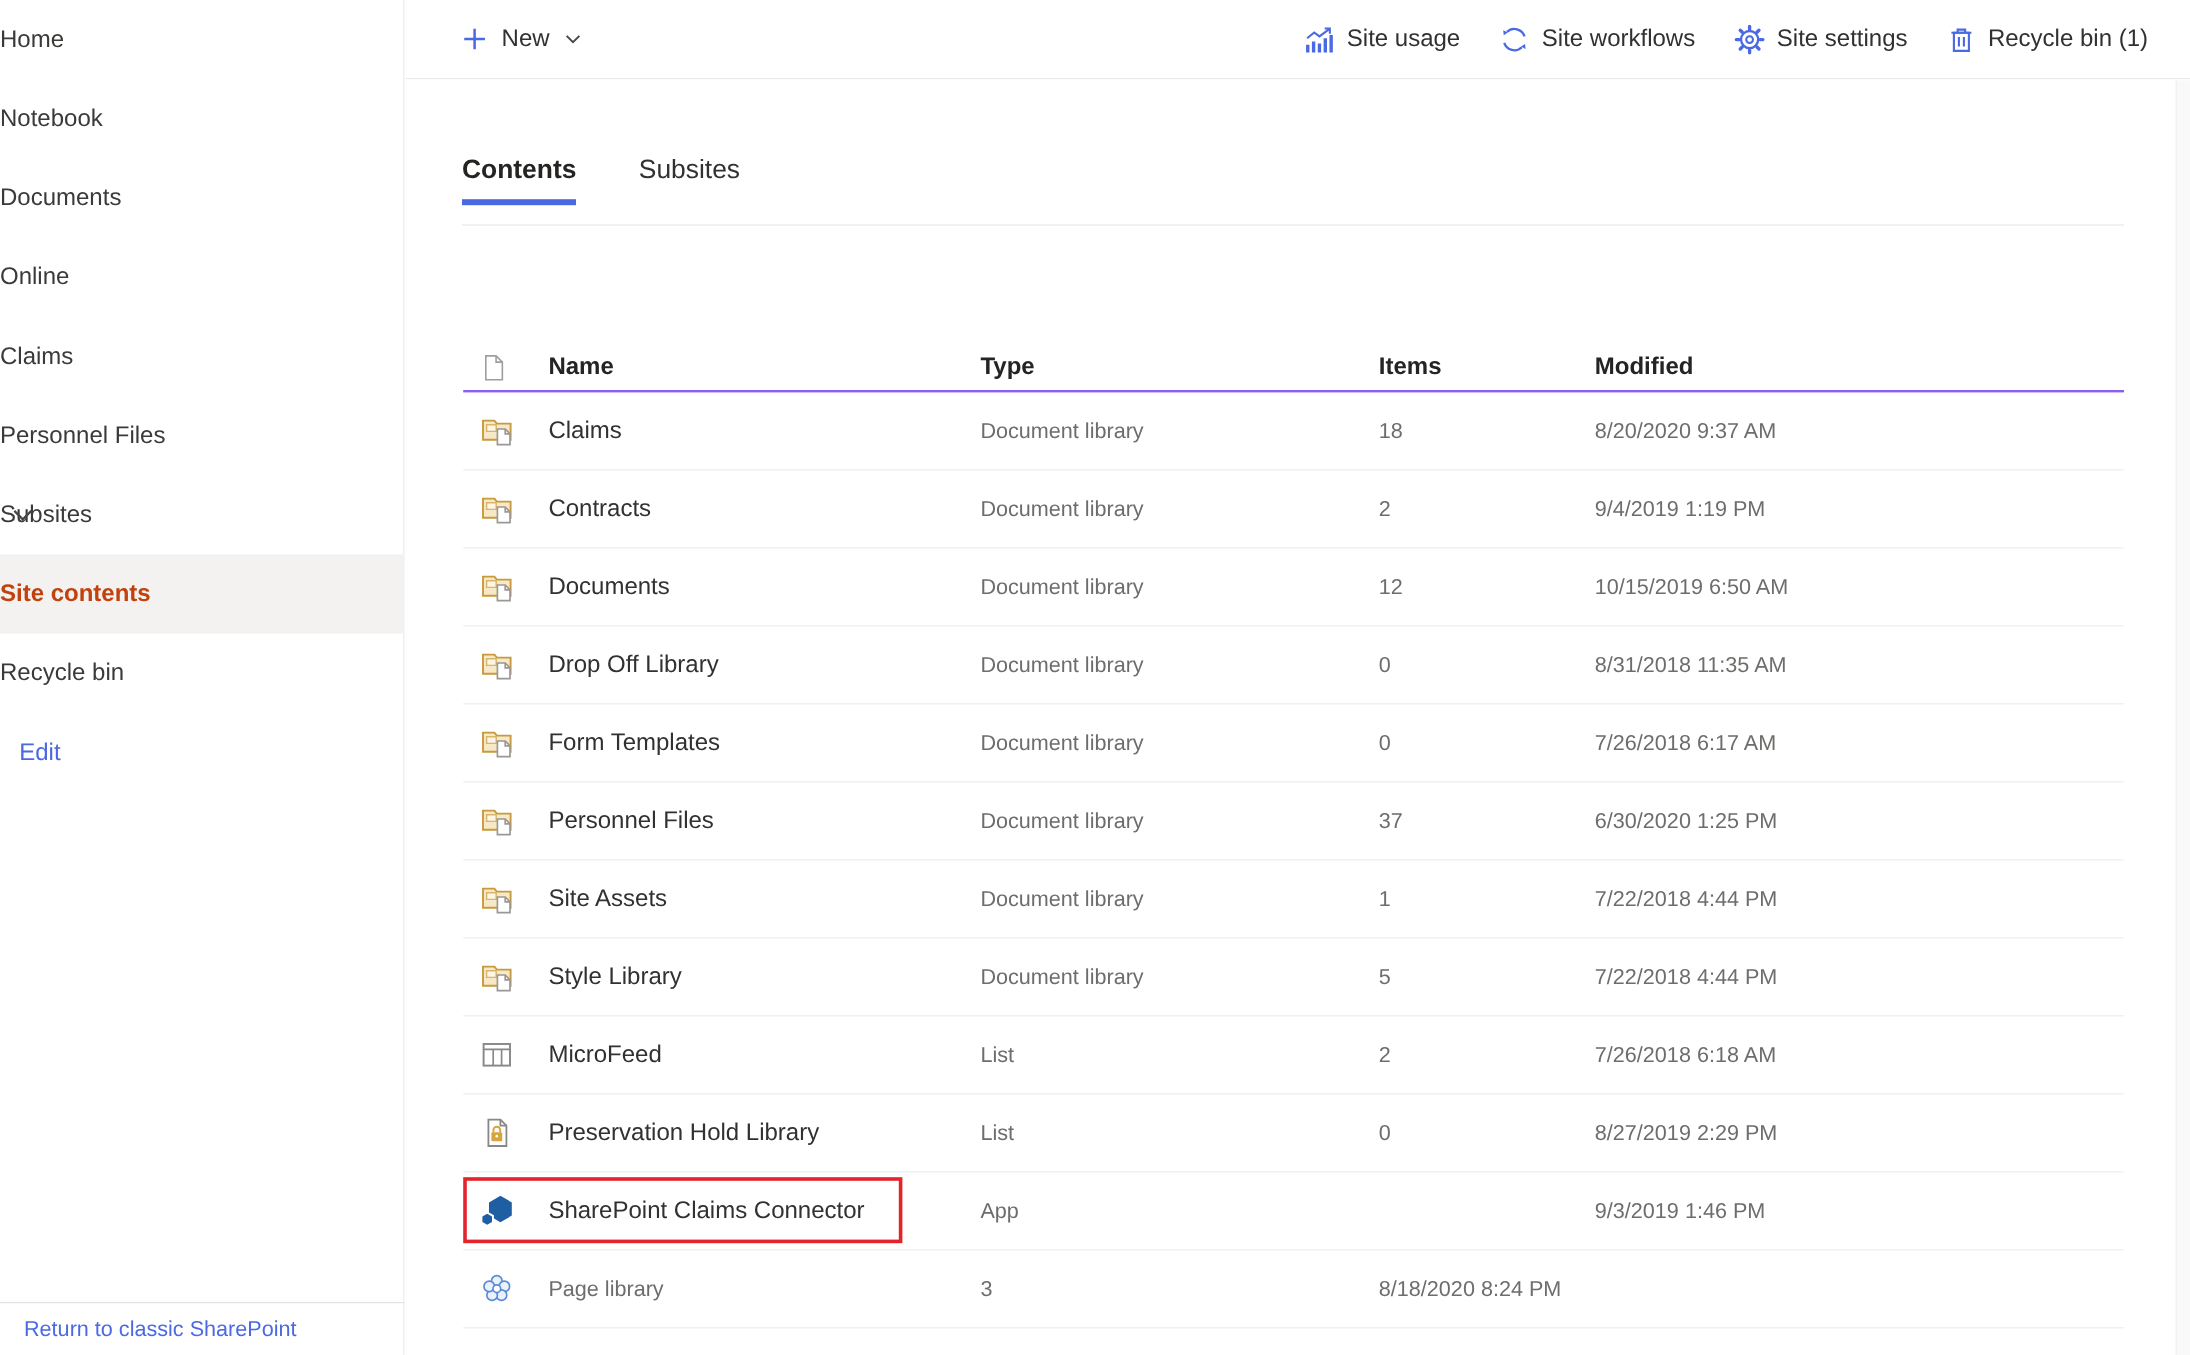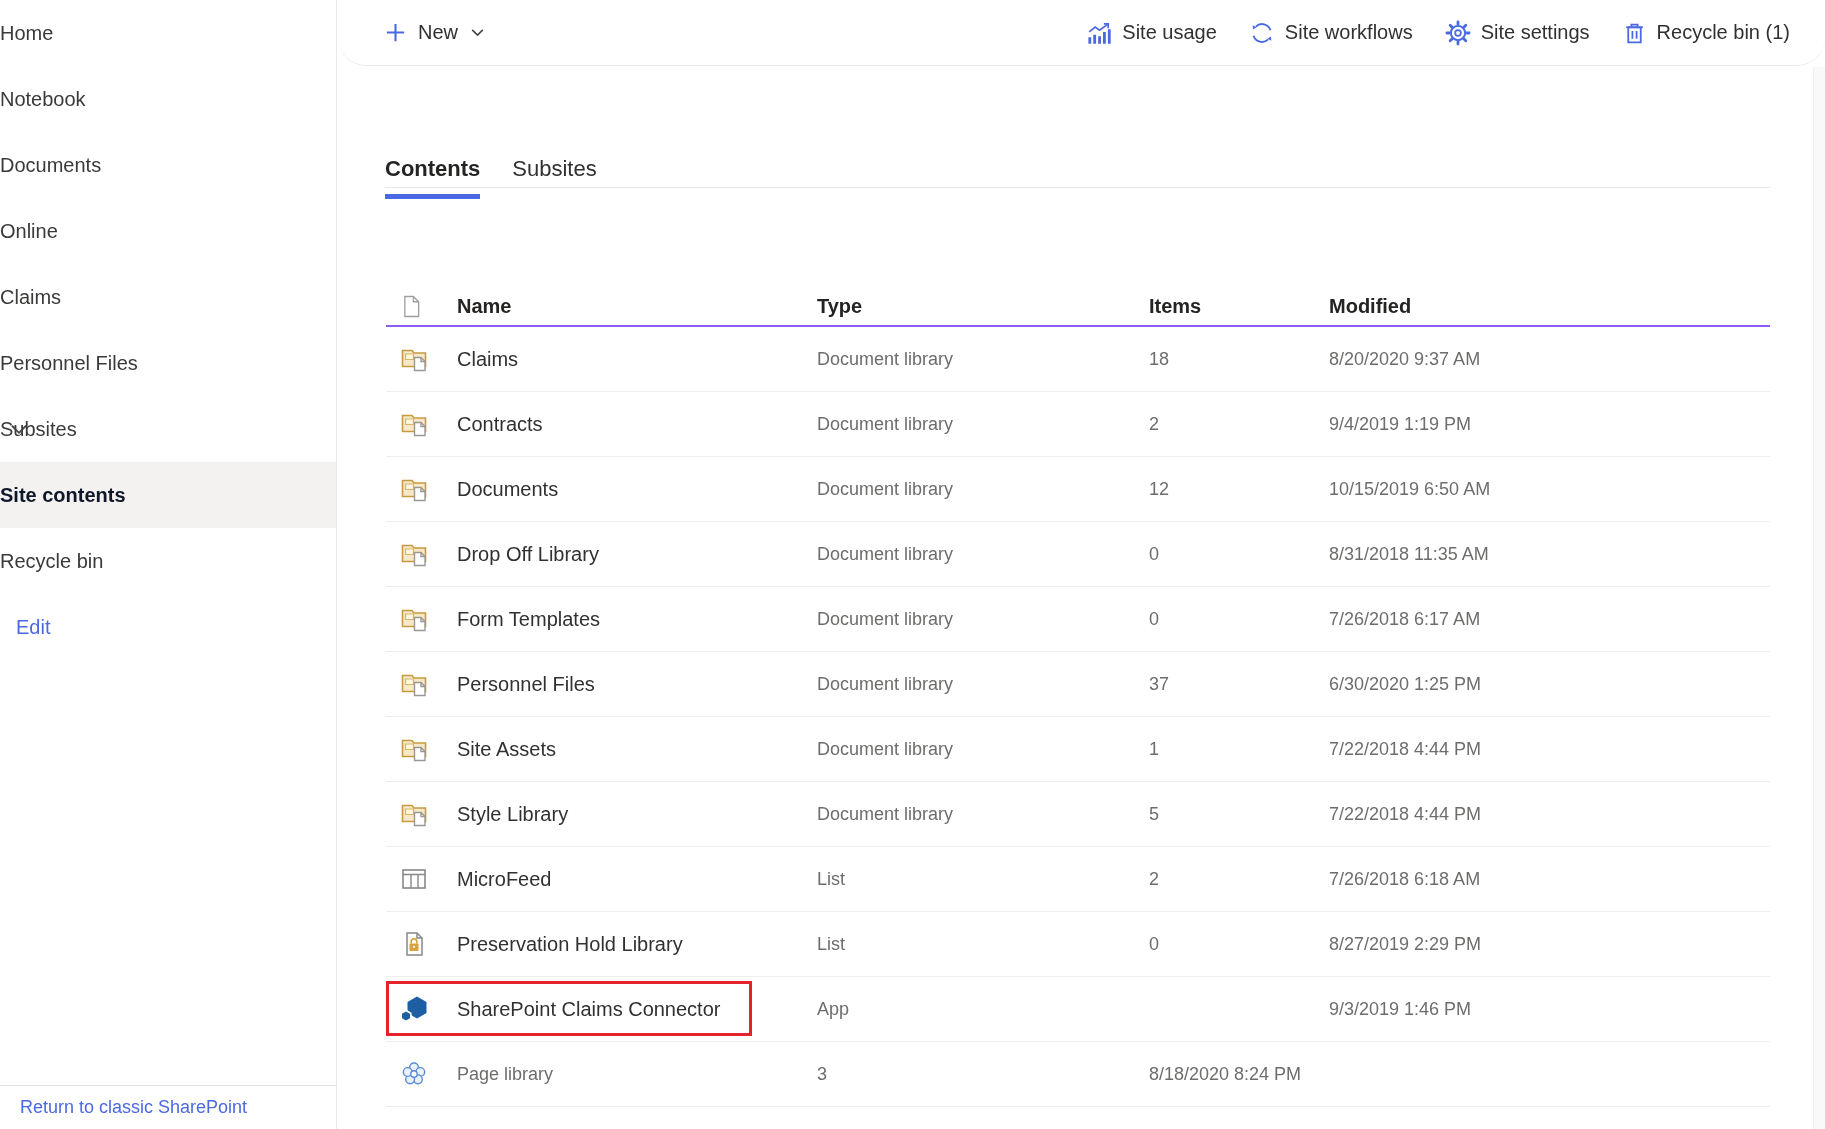--- a/index.html
+++ b/index.html
@@ -6,38 +6,38 @@
   body{
     width:1825px;height:1129px;position:relative;overflow:hidden;
     background:#ffffff;color:#323130;
     font-family:"Liberation Sans","DejaVu Sans",sans-serif;
   }
   .icon svg{display:block;}
 
   
   .sidebar{position:absolute;left:0;top:0;width:337px;height:1129px;background:#fff;border-right:1px solid #ebebeb;box-sizing:border-box;}
   .nav-item{height:66px;display:flex;align-items:center;font-size:20px;color:#3b3a39;cursor:pointer;position:relative;}
-  .nav-item.selected{background:#f3f2f1;font-weight:700;color:#0f172a;}
+  .nav-item.selected{background:#f3f2f1;font-weight:700;color:#c2410c;}
   .nav-item.link{color:#4a69e2;margin-left:16px;}
   .nav-chevron{position:absolute;left:6px;top:50%;transform:translateY(-50%);}
   .sidebar-divider{position:absolute;left:0;top:1085px;width:337px;height:1px;background:#e3e3e3;}
   .classic-link{position:absolute;left:20px;top:1097px;font-size:18px;color:#4a69e2;cursor:pointer;}
 
   
   .main{position:absolute;left:338px;top:0;right:0;height:1129px;}
   .scroll-track{position:absolute;right:0;top:67px;bottom:0;width:11px;background:#f9f9f9;border-left:1px solid #efefef;}
 
   
-  .commandbar{position:absolute;top:0;left:0;right:0;height:66px;border-bottom:1px solid #eaeaea;display:flex;align-items:center;padding:0 35px 0 46px;box-sizing:border-box;border-radius:28px;}
+  .commandbar{position:absolute;top:0;left:0;right:0;height:66px;border-bottom:1px solid #eaeaea;display:flex;align-items:center;padding:0 35px 0 46px;box-sizing:border-box;}
   .new-button{display:flex;align-items:center;gap:11px;font-size:20px;color:#323130;cursor:pointer;}
   .cb-actions{margin-left:auto;display:flex;align-items:center;gap:32px;}
   .cb-action{display:flex;align-items:center;gap:10px;font-size:20px;color:#323130;cursor:pointer;white-space:nowrap;}
 
   
-  .tabs{position:absolute;top:128px;left:47px;display:flex;gap:32px;margin-top:28px;}
+  .tabs{position:absolute;top:128px;left:47px;display:flex;gap:52px;}
   .tab{font-size:22px;color:#323130;cursor:pointer;padding-bottom:12px;border-bottom:5px solid transparent;}
   .tab.active{font-weight:700;color:#252423;border-bottom-color:#4a69e2;}
   .tabs-divider{position:absolute;top:187px;left:47px;right:55px;height:1px;background:#e8e8e8;}
 
   
   .table{position:absolute;top:287px;left:48px;right:55px;}
   .trow{display:grid;grid-template-columns:71px 360px 332px 180px 1fr;align-items:center;height:64px;border-bottom:1px solid #efeeee;position:relative;}
   .trow.thead{height:38px;border-bottom:2px solid #8b5cf6;}
   .thead .cell{font-weight:700;font-size:20px;color:#252423;}
   .icon-cell{padding-left:14px;display:flex;align-items:center;}

